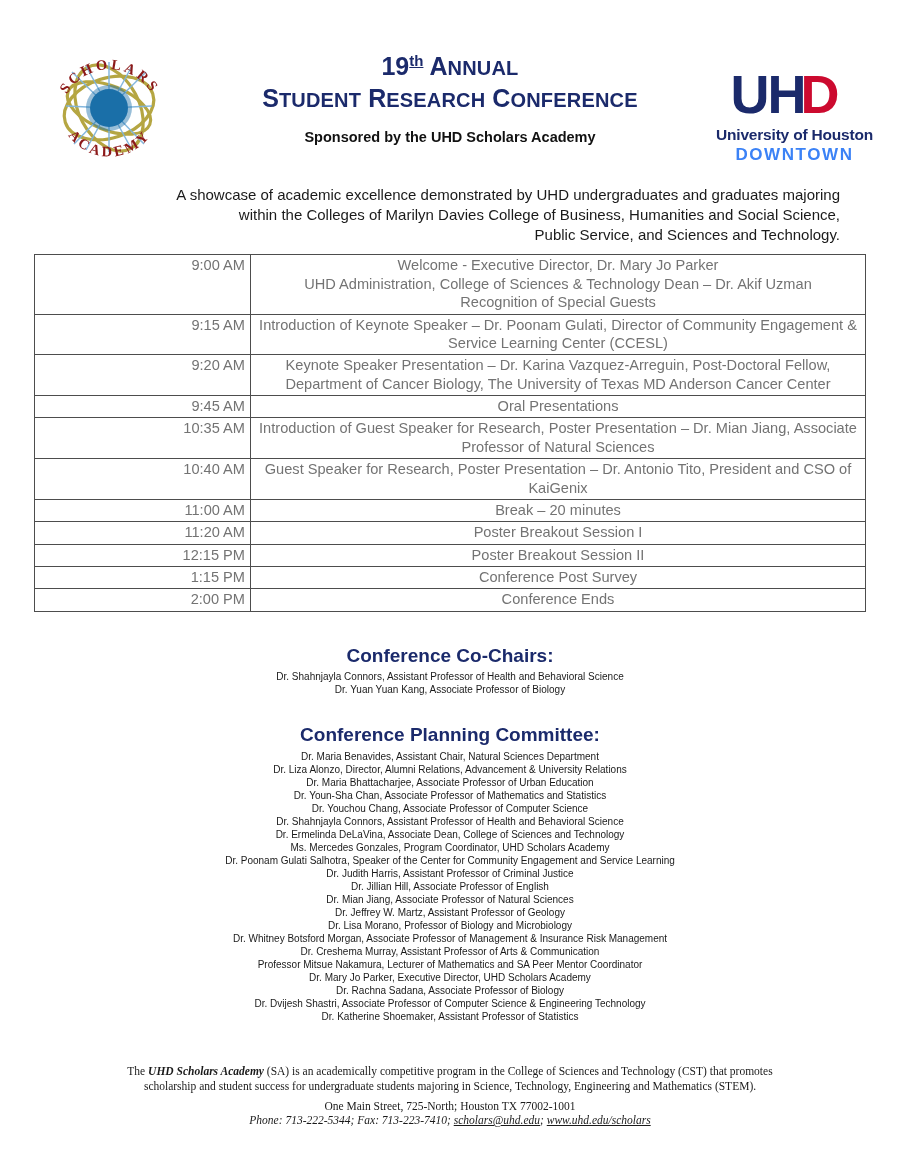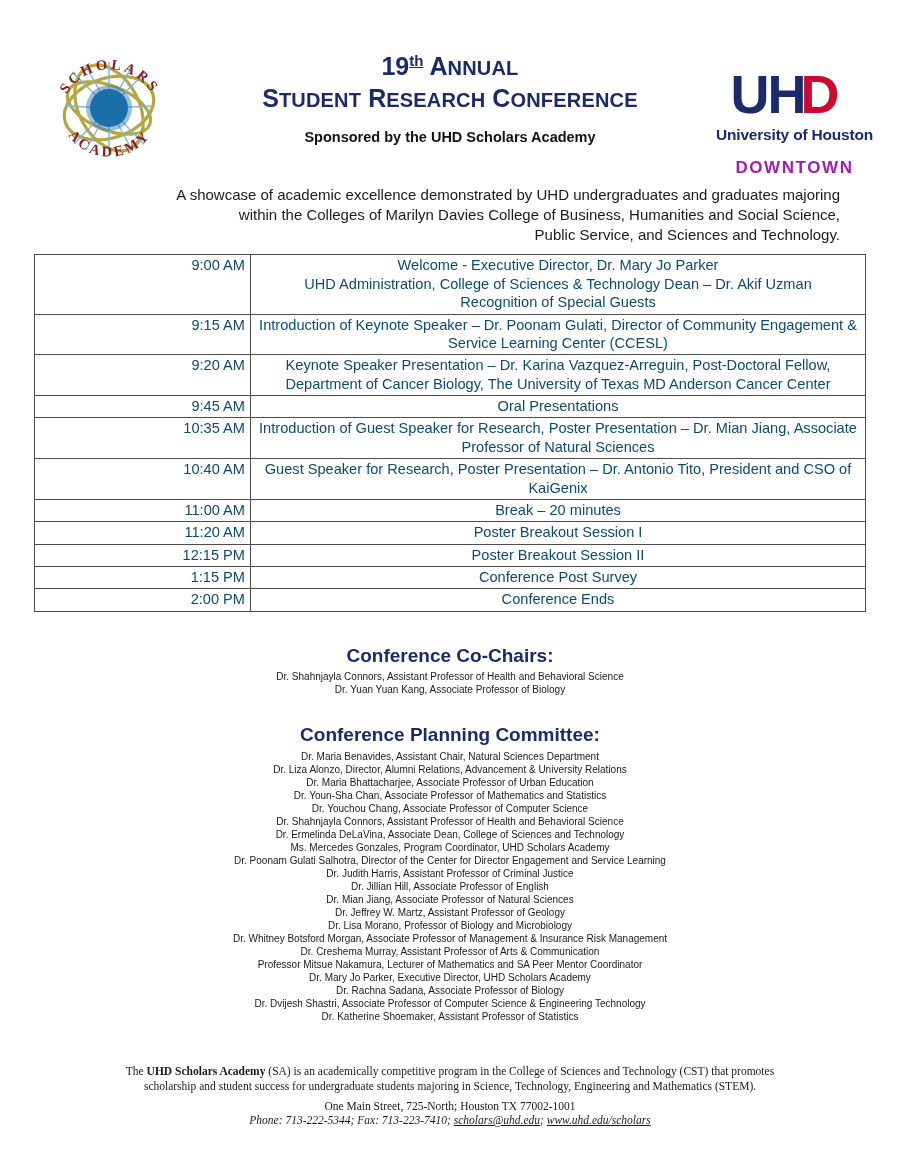--- a/index.html
+++ b/index.html
@@ -65,23 +65,23 @@
   .uhd-line1 {
     font-size: 15.5px;
     font-weight: bold;
     color: #1b2a6b;
     letter-spacing: -0.2px;
     margin-top: 2px;
   }
   .uhd-line2 {
     font-size: 17px;
     font-weight: bold;
-    color: #a21caf;
+    color: #3b82f6;
     letter-spacing: 1.6px;
-    margin-top: 14px;
+    margin-top: 1px;
   }
 
   .title-block {
     position: absolute;
     left: 180px;
     right: 180px;
     top: 52px;
     text-align: center;
   }
   .title-1, .title-2 {
@@ -132,21 +132,21 @@
     width: 832px;
     border: 1.5px solid #555;
     table-layout: fixed;
   }
   table.schedule td {
     border: 1px solid #4d4d4d;
     font-size: 14.6px;
     line-height: 1.26;
     padding: 1px 5px 2px 5px;
     vertical-align: top;
-    color: #0c4a6e;
+    color: #737373;
     margin-top: 20px;
   }
   td.time {
     width: 205px;
     text-align: right;
     padding-right: 7px;
     white-space: nowrap;
   }
   td.desc {
     text-align: center;
@@ -180,21 +180,21 @@
     bottom: 38px;
     text-align: center;
     font-family: "Liberation Serif", serif;
     color: #1a1a1a;
   }
   .footer-desc {
     font-size: 11.5px;
     line-height: 1.30;
     margin: 0 108px;
   }
-  .footer-desc b { font-weight: bold; }
+  .footer-desc b { font-weight: bold; font-style: italic; }
   .footer-addr {
     font-size: 11.5px;
     margin-top: 6px;
   }
   .footer-contact {
     font-size: 11.5px;
     margin-top: 2px;
     font-style: italic;
   }
   .footer-contact .lnk {
@@ -365,21 +365,21 @@
   <div class="section-heading">Conference Planning Committee:</div>
   <div id="committee-list">
       <div class="section-line">Dr. Maria Benavides, Assistant Chair, Natural Sciences Department</div>
       <div class="section-line">Dr. Liza Alonzo, Director, Alumni Relations, Advancement &amp; University Relations</div>
       <div class="section-line">Dr. Maria Bhattacharjee, Associate Professor of Urban Education</div>
       <div class="section-line">Dr. Youn-Sha Chan, Associate Professor of Mathematics and Statistics</div>
       <div class="section-line">Dr. Youchou Chang, Associate Professor of Computer Science</div>
       <div class="section-line">Dr. Shahnjayla Connors, Assistant Professor of Health and Behavioral Science</div>
       <div class="section-line">Dr. Ermelinda DeLaVina, Associate Dean, College of Sciences and Technology</div>
       <div class="section-line">Ms. Mercedes Gonzales, Program Coordinator, UHD Scholars Academy</div>
-      <div class="section-line">Dr. Poonam Gulati Salhotra, Director of the Center for Director Engagement and Service Learning</div>
+      <div class="section-line">Dr. Poonam Gulati Salhotra, Speaker of the Center for Community Engagement and Service Learning</div>
       <div class="section-line">Dr. Judith Harris, Assistant Professor of Criminal Justice</div>
       <div class="section-line">Dr. Jillian Hill, Associate Professor of English</div>
       <div class="section-line">Dr. Mian Jiang, Associate Professor of Natural Sciences</div>
       <div class="section-line">Dr. Jeffrey W. Martz, Assistant Professor of Geology</div>
       <div class="section-line">Dr. Lisa Morano, Professor of Biology and Microbiology</div>
       <div class="section-line">Dr. Whitney Botsford Morgan, Associate Professor of Management &amp; Insurance Risk Management</div>
       <div class="section-line">Dr. Creshema Murray, Assistant Professor of Arts &amp; Communication</div>
       <div class="section-line">Professor Mitsue Nakamura, Lecturer of Mathematics and SA Peer Mentor Coordinator</div>
       <div class="section-line">Dr. Mary Jo Parker, Executive Director, UHD Scholars Academy</div>
       <div class="section-line">Dr. Rachna Sadana, Associate Professor of Biology</div>

